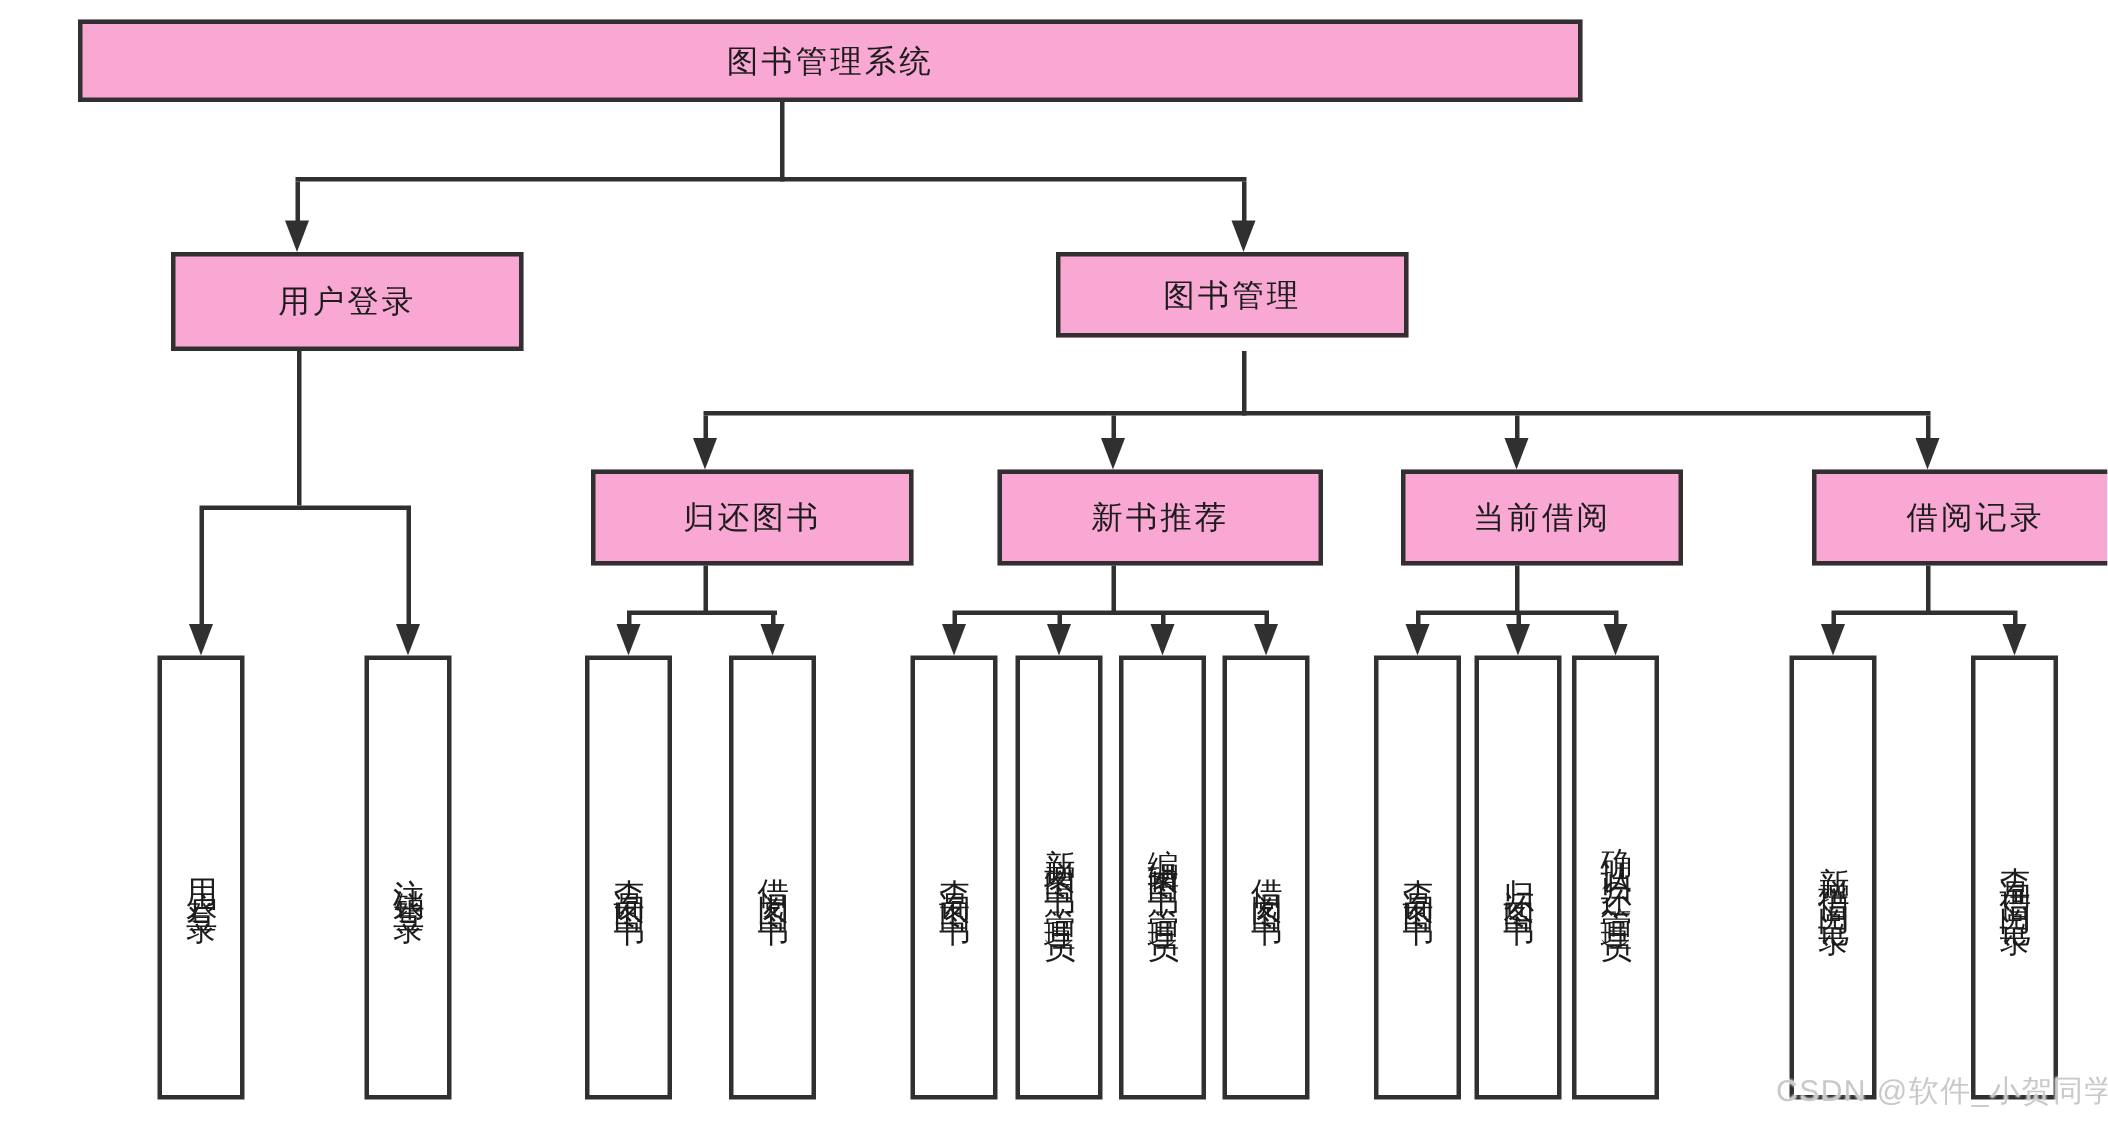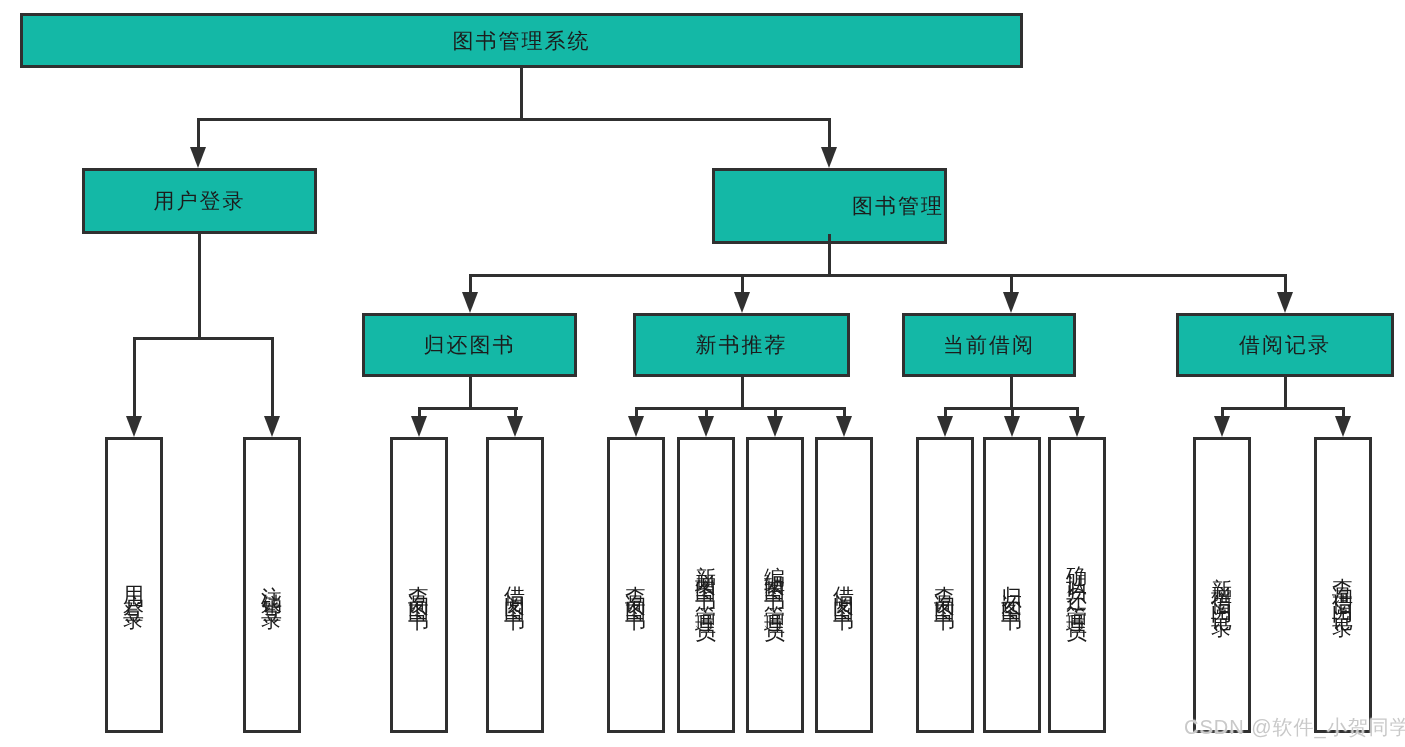--- a/index.html
+++ b/index.html
@@ -10,23 +10,23 @@
   }
   *{margin:0;padding:0;box-sizing:border-box;}
   html,body{background:#fff;}
   body{font-family:"Liberation Sans","DejaVu Sans",sans-serif;}
   .stage{
     position:relative;width:1405px;height:747px;background:var(--bg);
     overflow:hidden;
   }
   
   .hbox{
-    position:absolute;background:#14b8a6;border:3px solid var(--line);
+    position:absolute;background:#f9a8d4;border:3px solid var(--line);
     display:flex;align-items:center;justify-content:center;
-    font-size:21px;letter-spacing:2px;color:var(--text);
+    font-size:21px;letter-spacing:2px;color:var(--text);margin-left:32px;
   }
   
   .vbox{
     position:absolute;background:#fff;border:3px solid var(--line);
     width:58px;height:296px;top:437px;
     display:flex;align-items:center;justify-content:center;
     font-size:21px;color:var(--text);
   }
   .vbox .vtext{
     writing-mode:vertical-rl;text-orientation:mixed;
@@ -51,31 +51,31 @@
 
 <div class="stage">
 
   <div class="hbox" style="left:20px;top:13px;width:1003px;height:55px;">
     <span>图书管理系统</span>
   </div>
 
   <div class="hbox" style="left:82px;top:168px;width:235px;height:66px;">
     <span>用户登录</span>
   </div>
-  <div class="hbox" style="left:712px;top:168px;width:235px;height:76px;justify-content:flex-end;">
+  <div class="hbox" style="left:672px;top:168px;width:235px;height:57px;">
     <span>图书管理</span>
   </div>
 
   <div class="hbox" style="left:362px;top:313px;width:215px;height:64px;">
     <span>归还图书</span>
   </div>
   <div class="hbox" style="left:633px;top:313px;width:217px;height:64px;">
     <span>新书推荐</span>
   </div>
-  <div class="hbox" style="left:902px;top:313px;width:174px;height:64px;">
+  <div class="hbox" style="left:902px;top:313px;width:188px;height:64px;">
     <span>当前借阅</span>
   </div>
   <div class="hbox" style="left:1176px;top:313px;width:218px;height:64px;">
     <span>借阅记录</span>
   </div>
 
   <div class="vbox" style="left:105px;">
     <span class="vtext">用户登录</span>
   </div>
   <div class="vbox" style="left:243px;">

